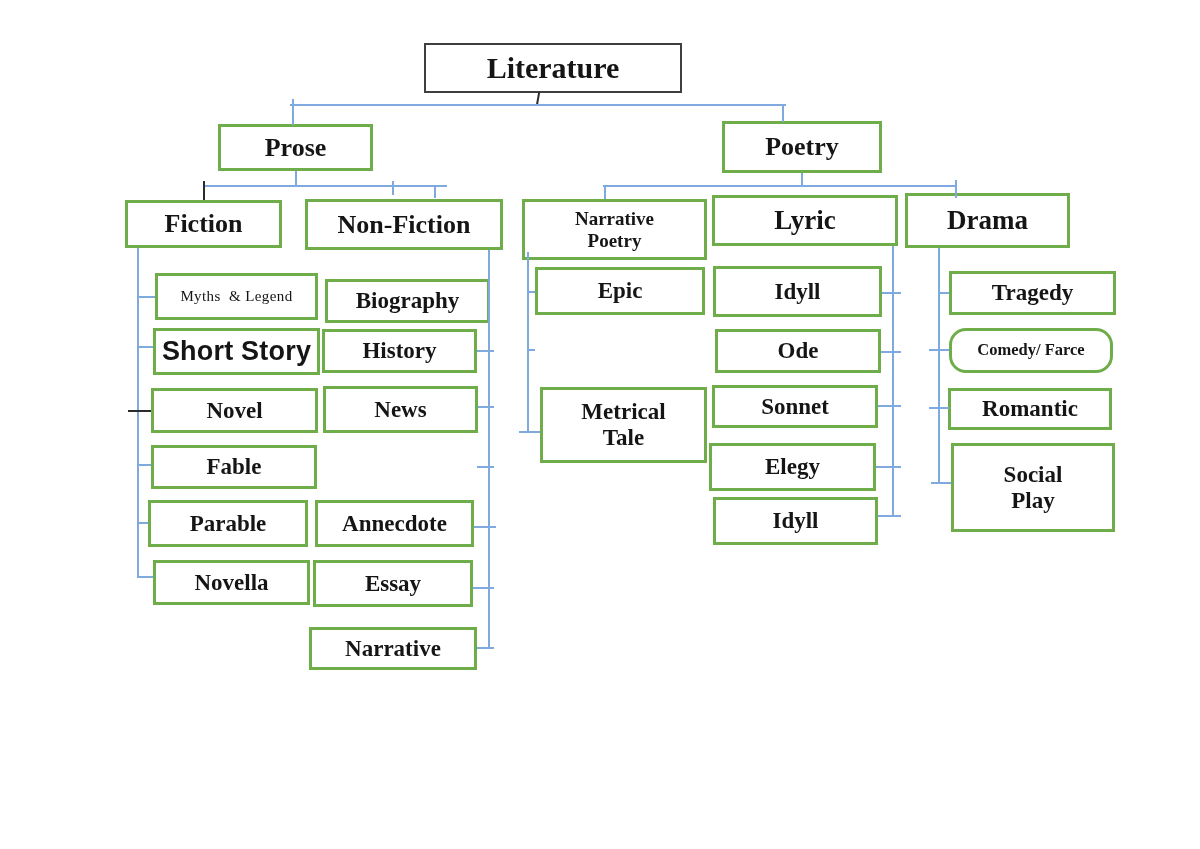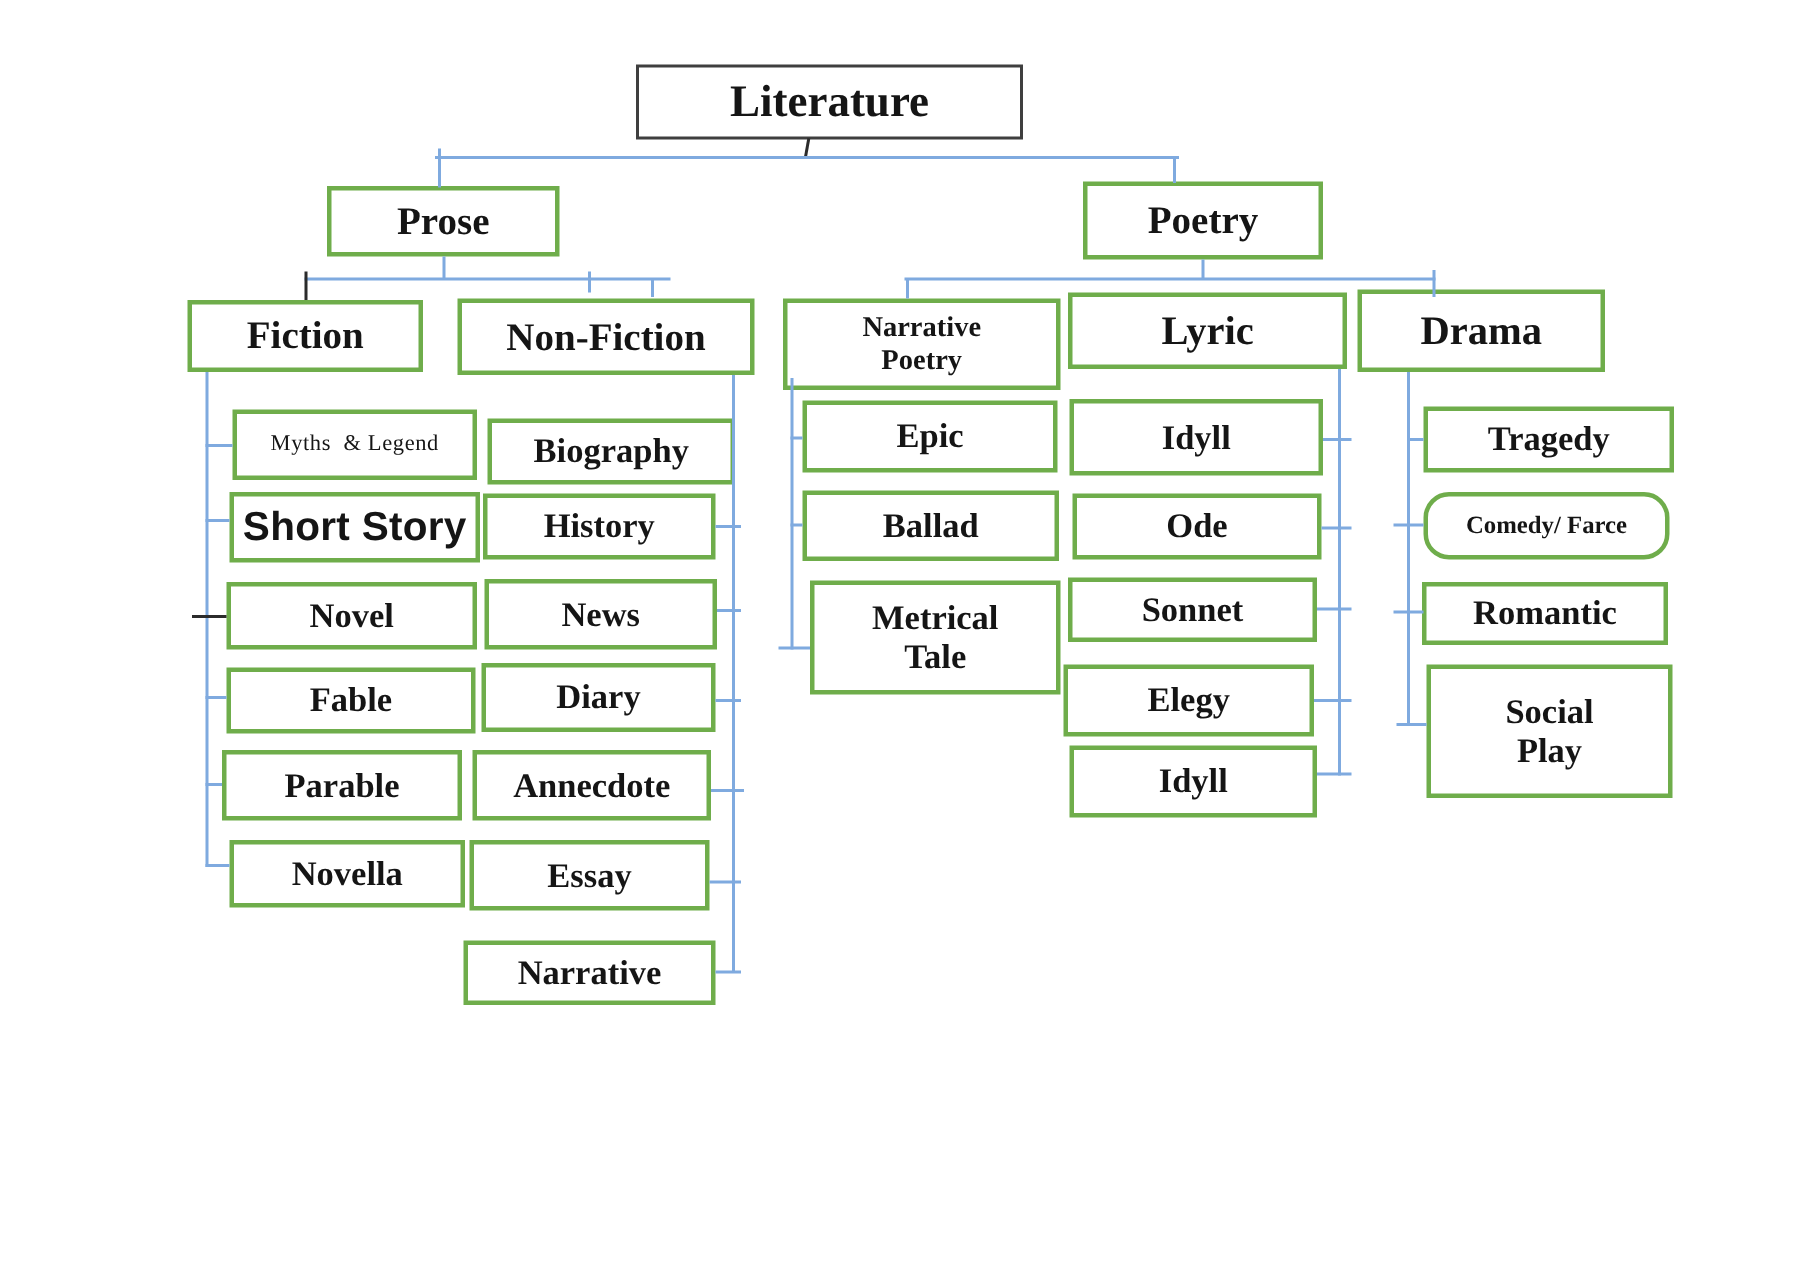--- a/index.html
+++ b/index.html
@@ -44,27 +44,25 @@
   <div class="node myths" style="left:155px;top:273px;width:163px;height:47px;">Myths  &amp; Legend</div>
   <div class="node sans" style="left:153px;top:328px;width:167px;height:47px;">Short Story</div>
   <div class="node fs23" style="left:151px;top:388px;width:167px;height:45px;">Novel</div>
   <div class="node fs23" style="left:151px;top:445px;width:166px;height:44px;">Fable</div>
   <div class="node fs23" style="left:148px;top:500px;width:160px;height:47px;">Parable</div>
   <div class="node fs23" style="left:153px;top:560px;width:157px;height:45px;">Novella</div>
 
   <div class="node fs23" style="left:325px;top:279px;width:165px;height:44px;">Biography</div>
   <div class="node fs23" style="left:322px;top:329px;width:155px;height:44px;">History</div>
   <div class="node fs23" style="left:323px;top:386px;width:155px;height:47px;">News</div>
-  <div class="node fs23" style="left:321px;top:442px;width:156px;height:46px;">Diary</div>
   <div class="node fs23" style="left:315px;top:500px;width:159px;height:47px;">Annecdote</div>
   <div class="node fs23" style="left:313px;top:560px;width:160px;height:47px;">Essay</div>
   <div class="node fs23" style="left:309px;top:627px;width:168px;height:43px;">Narrative</div>
 
   <div class="node fs23" style="left:535px;top:267px;width:170px;height:48px;">Epic</div>
-  <div class="node fs23" style="left:535px;top:327px;width:171px;height:47px;">Ballad</div>
   <div class="node fs23" style="left:540px;top:387px;width:167px;height:76px;">Metrical
 Tale</div>
 
   <div class="node fs23" style="left:713px;top:266px;width:169px;height:51px;">Idyll</div>
   <div class="node fs23" style="left:715px;top:329px;width:166px;height:44px;">Ode</div>
   <div class="node fs23" style="left:712px;top:385px;width:166px;height:43px;">Sonnet</div>
   <div class="node fs23" style="left:709px;top:443px;width:167px;height:48px;">Elegy</div>
   <div class="node fs23" style="left:949px;top:271px;width:167px;height:44px;">Tragedy</div>
 
   <div class="node fs23" style="left:713px;top:497px;width:165px;height:48px;">Idyll</div>

